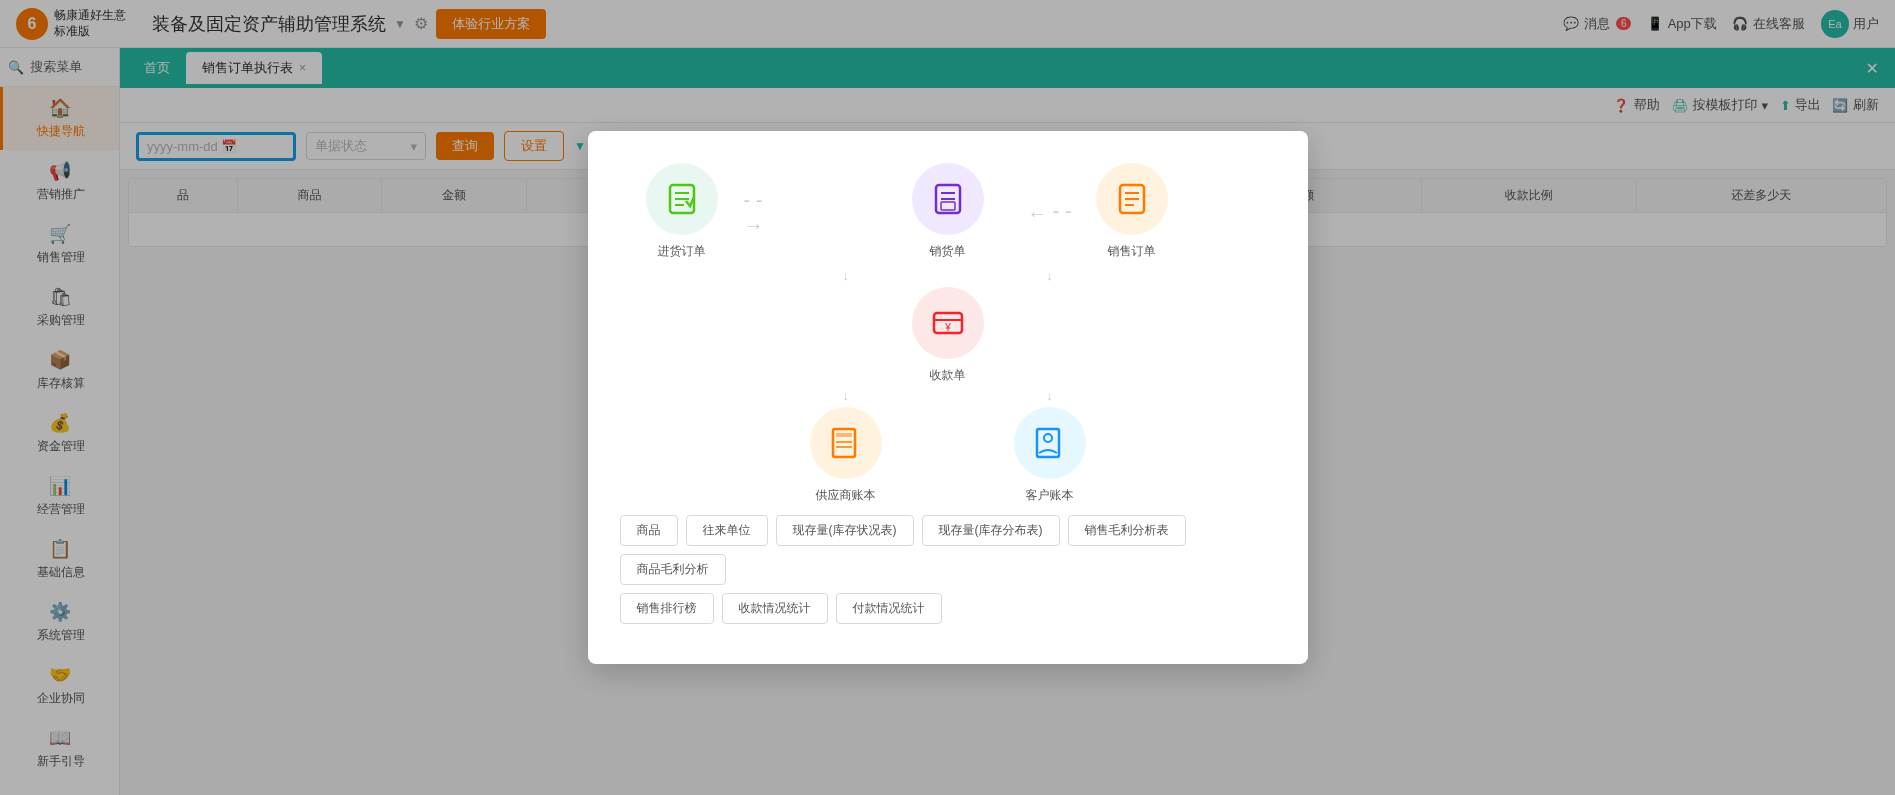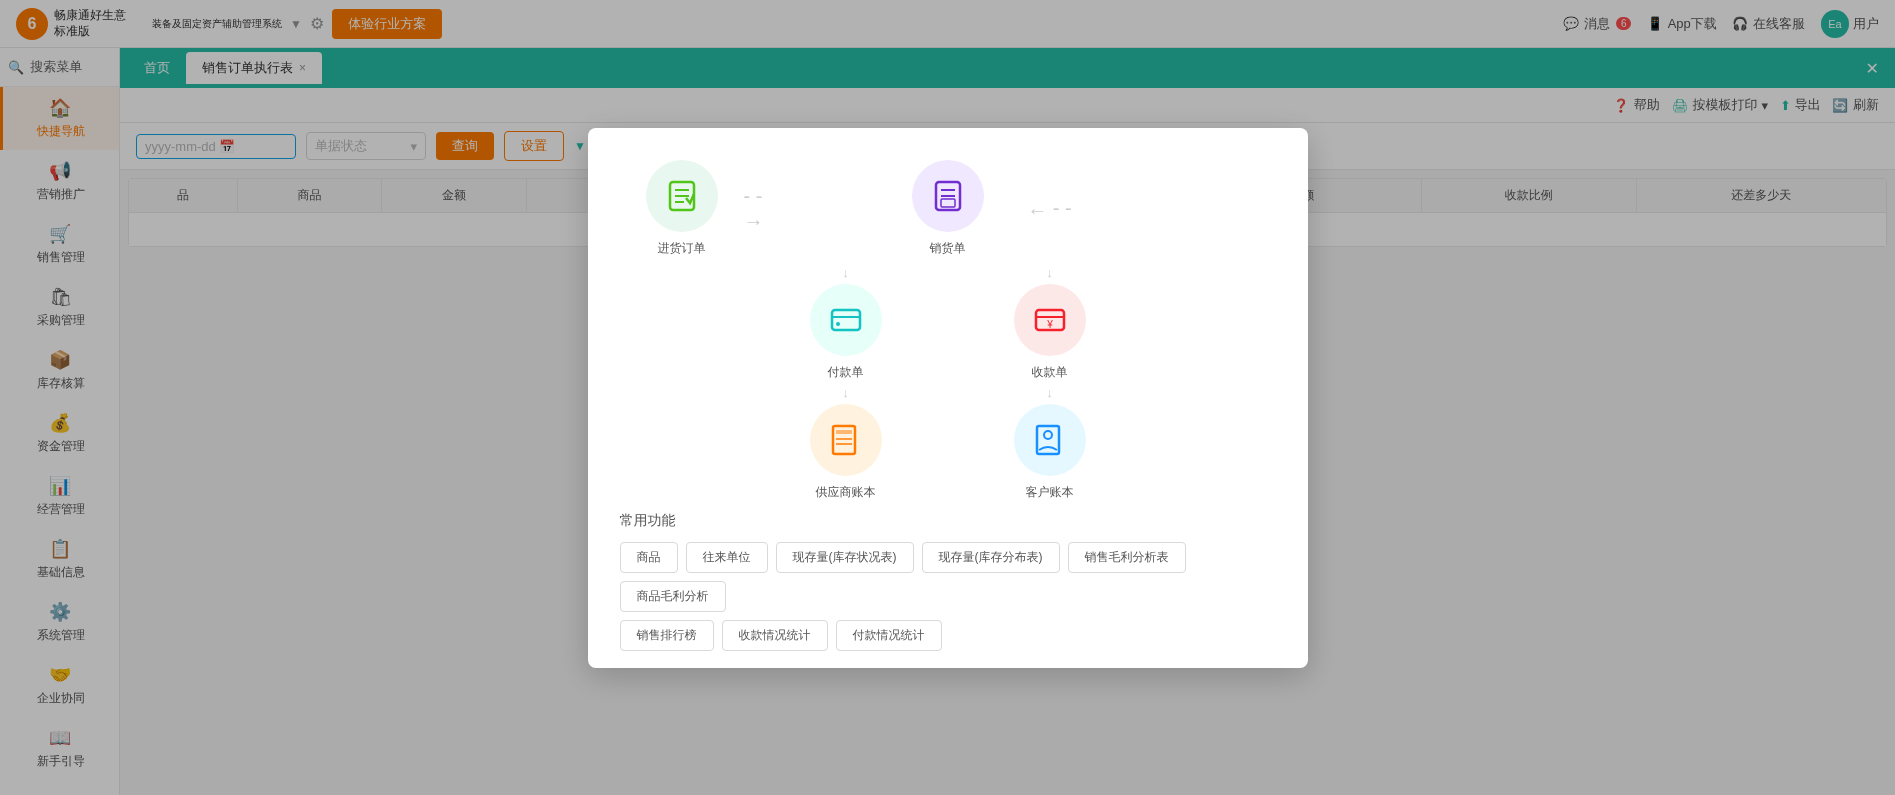--- a/index.html
+++ b/index.html
@@ -29,21 +29,21 @@
       display: flex; align-items: center; justify-content: center;
       color: #fff; font-size: 16px; font-weight: bold;
       margin-right: 6px;
     }
     .logo-text { font-size: 12px; color: #333; line-height: 1.3; }
 
     .system-title-area {
       display: flex; align-items: center; gap: 8px; flex: 1;
       margin-left: 16px;
     }
-    .system-title { font-size: 10px; color: #333; font-weight: 500; }
+    .system-title { font-size: 18px; color: #333; font-weight: 500; }
     .dropdown-arrow { color: #999; font-size: 12px; }
     .settings-icon { color: #999; font-size: 16px; cursor: pointer; }
     .experience-btn {
       background: #ff7a00; color: #fff; border: none;
       padding: 6px 16px; border-radius: 4px; font-size: 13px; cursor: pointer;
     }
 
     .header-right {
       display: flex; align-items: center; gap: 16px;
     }
@@ -119,21 +119,21 @@
       color: #555; font-size: 13px; cursor: pointer;
     }
     .toolbar-btn .icon { color: #26bfa8; }
 
     
     .filter-bar {
       background: #fff; padding: 8px 16px; display: flex; align-items: center;
       gap: 10px; border-bottom: 1px solid #e8e8e8; flex-wrap: wrap;
     }
     .filter-input {
-      border: 1px solid #0ea5e9; border-radius: 4px; padding: 4px 8px;
+      border: 3px solid #0ea5e9; border-radius: 4px; padding: 4px 8px;
       font-size: 13px; color: #bbb; display: flex; align-items: center; gap: 4px;
       min-width: 160px;
     }
     .filter-select {
       border: 1px solid #d9d9d9; border-radius: 4px; padding: 4px 8px;
       font-size: 13px; color: #bbb; display: flex; align-items: center; gap: 4px;
       min-width: 120px;
     }
     .query-btn {
       background: #ff7a00; color: #fff; border: none; padding: 5px 16px;
@@ -405,47 +405,48 @@
               <line x1="11" y1="12" x2="25" y2="12" stroke="#722ed1" stroke-width="2"></line>
               <line x1="11" y1="18" x2="25" y2="18" stroke="#722ed1" stroke-width="2"></line>
               <rect x="11" y="21" width="14" height="8" rx="1" fill="none" stroke="#722ed1" stroke-width="1.5"></rect>
             </svg>
         </div>
         <span class="flow-label">销货单</span>
       </div>
 
       <div style="color:#ccc;font-size:20px;">← - -</div>
 
+      <div class="flow-item">
+        <div class="flow-circle orange">
+          <svg width="36" height="36" viewBox="0 0 36 36">
+              <rect x="6" y="4" width="24" height="28" rx="3" fill="none" stroke="#ff7a00" stroke-width="2.5"></rect>
+              <line x1="11" y1="12" x2="25" y2="12" stroke="#ff7a00" stroke-width="2"></line>
+              <line x1="11" y1="18" x2="25" y2="18" stroke="#ff7a00" stroke-width="2"></line>
+              <line x1="11" y1="24" x2="20" y2="24" stroke="#ff7a00" stroke-width="2"></line>
+            </svg>
+        </div>
+        <span class="flow-label">销售订单</span>
+      </div>
 
     </div>
 
     <div style="display:grid; grid-template-columns: 1fr 40px 1fr 80px 1fr 40px 1fr; align-items:center; justify-items:center; margin-bottom:4px;">
       <div></div>
         <div></div>
       <div style="color:#ccc;">↓</div>
       <div></div>
       <div style="color:#ccc;">↓</div>
       <div></div>
         <div></div>
     </div>
 
     <div style="display:grid; grid-template-columns: 1fr 40px 1fr 80px 1fr 40px 1fr; align-items:center; justify-items:center; margin-bottom:4px;">
       <div></div>
         <div></div>
 
-      <div class="flow-item">
-        <div class="flow-circle teal">
-          <svg width="36" height="36" viewBox="0 0 36 36">
-              <rect x="4" y="8" width="28" height="20" rx="3" fill="none" stroke="#13c2c2" stroke-width="2.5"></rect>
-              <line x1="4" y1="15" x2="32" y2="15" stroke="#13c2c2" stroke-width="2"></line>
-              <circle cx="10" cy="22" r="2" fill="#13c2c2"></circle>
-            </svg>
-        </div>
-        <span class="flow-label">付款单</span>
-      </div>
       <div></div>
 
       <div class="flow-item">
         <div class="flow-circle red">
           <svg width="36" height="36" viewBox="0 0 36 36">
               <rect x="4" y="8" width="28" height="20" rx="3" fill="none" stroke="#f5222d" stroke-width="2.5"></rect>
               <line x1="4" y1="15" x2="32" y2="15" stroke="#f5222d" stroke-width="2"></line>
               <text x="18" y="26" text-anchor="middle" font-size="10" fill="#f5222d">¥</text>
             </svg>
         </div>
@@ -490,21 +491,20 @@
               <path d="M7 28 Q16 22 25 28" fill="none" stroke="#1890ff" stroke-width="2"></path>
             </svg>
         </div>
         <span class="flow-label">客户账本</span>
       </div>
       <div></div>
         <div></div>
     </div>
 
     <div class="common-functions">
-      <div class="common-title">常用功能</div>
       <div class="func-buttons" id="func-row1">
           <button class="func-btn">商品</button>
           <button class="func-btn">往来单位</button>
           <button class="func-btn">现存量(库存状况表)</button>
           <button class="func-btn">现存量(库存分布表)</button>
           <button class="func-btn">销售毛利分析表</button>
           <button class="func-btn">商品毛利分析</button>
         </div>
       <div class="func-buttons" id="func-row2">
           <button class="func-btn">销售排行榜</button>

